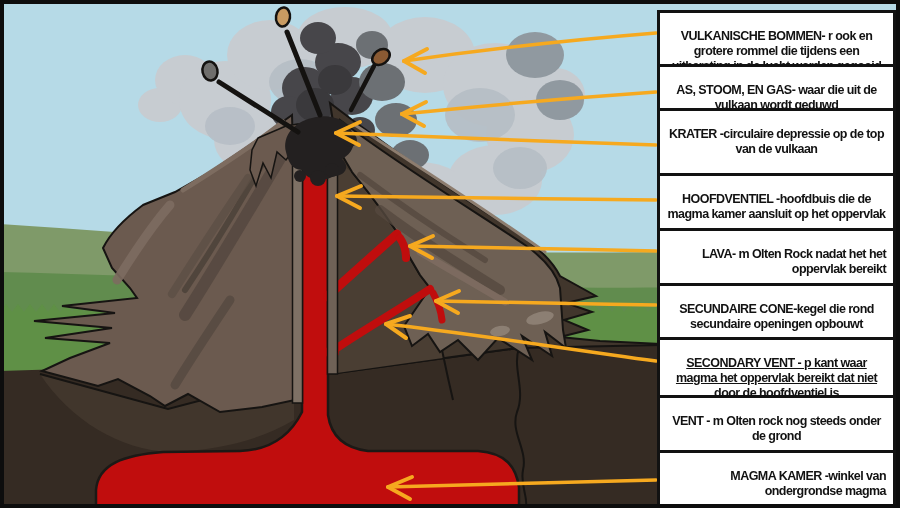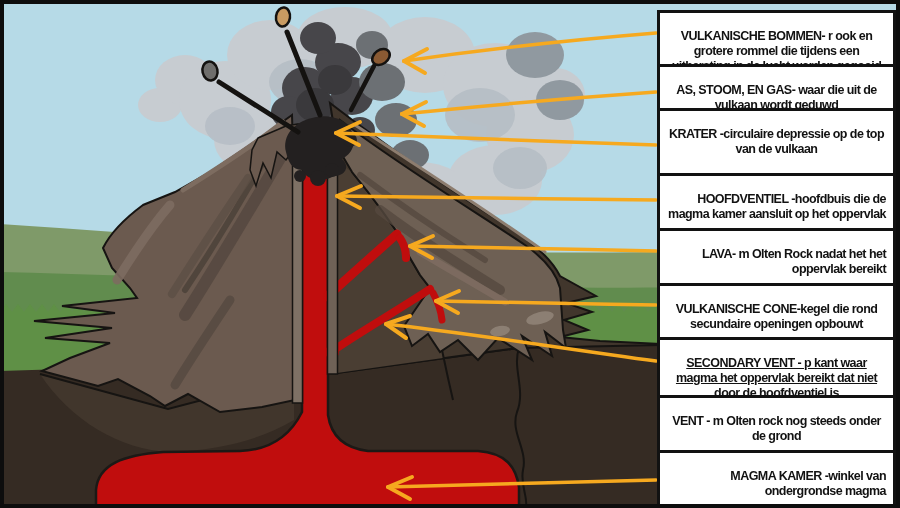--- a/index.html
+++ b/index.html
@@ -203,22 +203,22 @@
           <path stroke-width="4" d="M388,487 L412,477"></path>
           <path stroke-width="4" d="M388,487 L410,499"></path>
     </g>
   </g>
 </svg>
 
 <div class="labels">
   <div class="label-box" style="top:10px;min-height:48px;">VULKANISCHE BOMMEN- r ook en grotere rommel die tijdens een uitbarsting in de lucht worden gegooid</div>
   <div class="label-box" style="top:64px;min-height:49px;">AS, STOOM, EN GAS- waar die uit de vulkaan wordt geduwd</div>
   <div class="label-box" style="top:108px;min-height:49px;">KRATER -circulaire depressie op de top van de vulkaan</div>
-  <div class="label-box" style="top:173px;min-height:49px;text-align:right;">HOOFDVENTIEL -hoofdbuis die de magma kamer aansluit op het oppervlak</div>
+  <div class="label-box" style="top:173px;min-height:49px;">HOOFDVENTIEL -hoofdbuis die de magma kamer aansluit op het oppervlak</div>
   <div class="label-box" style="top:228px;min-height:49px;text-align:right;">LAVA- m Olten Rock nadat het het oppervlak bereikt</div>
-  <div class="label-box" style="top:283px;min-height:49px;">VULKANISCHE CONE-kegel die rond secundaire openingen opbouwt</div>
+  <div class="label-box" style="top:283px;min-height:49px;">SECUNDAIRE CONE-kegel die rond secundaire openingen opbouwt</div>
   <div class="label-box" style="top:337px;min-height:52px;text-decoration:underline;">SECONDARY VENT - p kant waar magma het oppervlak bereikt dat niet door de hoofdventiel is</div>
   <div class="label-box" style="top:395px;min-height:48px;">VENT - m Olten rock nog steeds onder de grond</div>
   <div class="label-box" style="top:450px;min-height:48px;text-align:right;">MAGMA KAMER -winkel van ondergrondse magma</div>
 </div>
 
 <div class="frame"></div>
 </div>
 
 </body></html>

